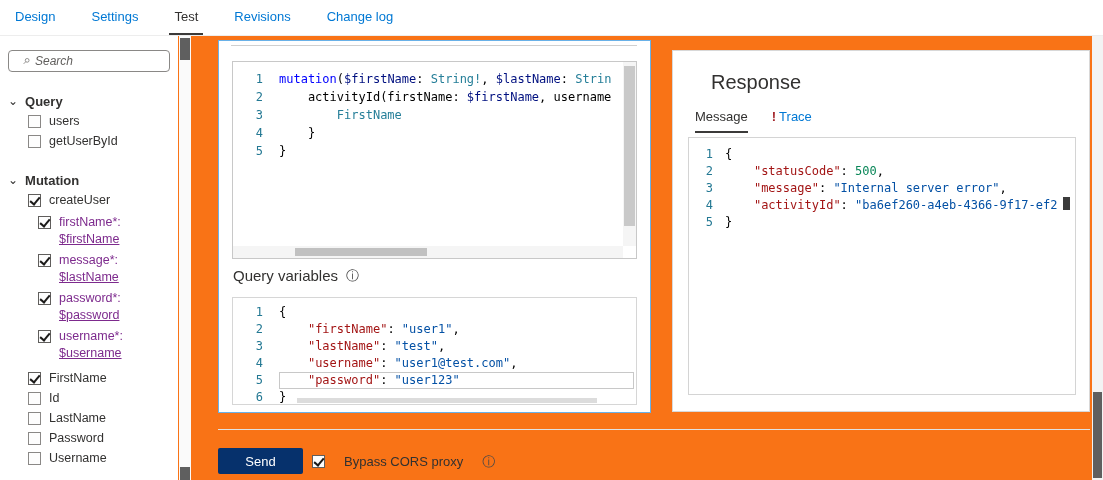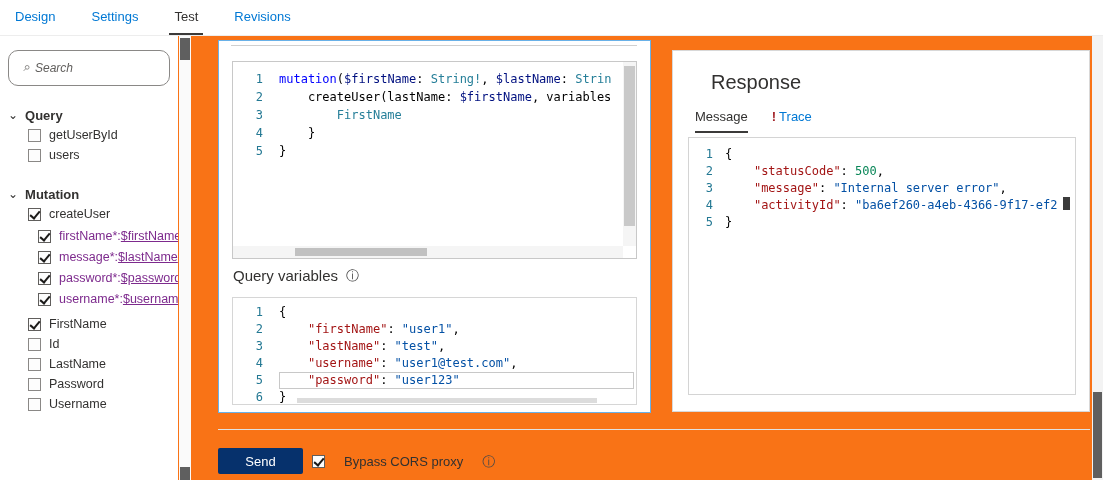--- a/index.html
+++ b/index.html
@@ -10,32 +10,32 @@
   
   .tabbar { position:absolute; left:0; top:0; width:1103px; height:36px; background:#fff;
             border-bottom:1px solid #ededed; display:flex; align-items:stretch; padding-left:10px; }
   .tab { font-size:13px; color:var(--accent); display:flex; align-items:center; padding:0 5px;
          margin-right:26px; cursor:pointer; border-bottom:2px solid transparent; }
   .tab.active { color:#323130; border-bottom:2px solid var(--tab-underline); }
 
   
   .sidebar { position:absolute; left:0; top:36px; width:178px; height:444px; background:#fff;
              padding:14px 0 0 8px; overflow:hidden; }
-  .searchbox { width:162px; height:36px; border:1px solid #8a8886; border-radius:10px;
+  .searchbox { width:162px; height:22px; border:1px solid #8a8886; border-radius:4px;
                display:flex; align-items:center; padding:0 14px; gap:5px; background:#fff; }
   .searchbox input { border:none; outline:none; width:120px; font-size:12px; font-family:"Liberation Sans",sans-serif; }
   .searchbox input::placeholder { font-style:italic; color:#605e5c; }
   .sec-head { display:flex; align-items:center; gap:7px; margin-top:19px; height:20px; cursor:pointer; }
   .chev { font-size:12px; color:#323130; line-height:10px; }
   .sec-label { font-size:13px; font-weight:bold; color:#323130; }
   .op-row { display:flex; align-items:center; gap:8px; height:20px; margin-left:20px; cursor:pointer; }
   .op-row span { font-size:12.5px; color:#323130; }
   .param-row { display:flex; align-items:flex-start; gap:8px; margin-left:30px; margin-top:4px; cursor:pointer; }
   .param-row .cb { margin-top:2px; }
-  .param-text { display:flex; flex-direction:row; line-height:17px; }
+  .param-text { display:flex; flex-direction:column; line-height:17px; }
   .param-name { font-size:12.5px; color:var(--param-purple); }
   .param-var { font-size:12.5px; color:var(--param-purple); text-decoration:underline; }
 
   .cb { appearance:none; -webkit-appearance:none; width:13px; height:13px; border:1px solid #8a8886;
         background:#fdfdfd; position:relative; flex:0 0 13px; cursor:pointer; }
   .cb:checked { border-color:#605e5c; }
   .cb:checked::after { content:""; position:absolute; left:3px; top:0px; width:4px; height:8px;
         border:solid #1b1a19; border-width:0 2px 2px 0; transform:rotate(40deg); }
 
   .sidebar-scrollbar { position:absolute; left:179px; top:36px; width:12px; height:444px; background:#fafafa; }
@@ -99,42 +99,43 @@
 </head>
 <body>
 
 <div id="app">
 
   <div class="tabbar">
     <div class="tab">Design</div>
     <div class="tab">Settings</div>
     <div class="tab active">Test</div>
     <div class="tab">Revisions</div>
+    <div class="tab">Change log</div>
   </div>
 
   <div class="sidebar">
     <div class="searchbox">
       <svg width="12" height="12" viewBox="0 0 16 16">
         <circle cx="9.5" cy="6.5" r="4.3" fill="none" stroke="#605e5c" stroke-width="1.5"></circle>
         <line x1="6.2" y1="9.8" x2="1.5" y2="14.5" stroke="#605e5c" stroke-width="1.5"></line>
       </svg>
       <input type="text" placeholder="Search" style="">
     </div>
 
     <div class="sec-head">
       <span class="chev">⌄</span>
       <span class="sec-label">Query</span>
     </div>
     <label class="op-row">
       <input type="checkbox" class="cb" style="">
+      <span>users</span>
+    </label>
+    <label class="op-row">
+      <input type="checkbox" class="cb" style="">
       <span>getUserById</span>
-    </label>
-    <label class="op-row">
-      <input type="checkbox" class="cb" style="">
-      <span>users</span>
     </label>
 
     <div class="sec-head">
       <span class="chev">⌄</span>
       <span class="sec-label">Mutation</span>
     </div>
     <label class="op-row">
       <input type="checkbox" class="cb" checked="" style="">
       <span>createUser</span>
     </label>
@@ -204,21 +205,21 @@
       </div>
       <div class="q-hscroll">
         <div class="thumb"></div>
       </div>
     <div class="ed-line">
           <span class="ln">1</span>
           <span class="code"><span class="tok-k">mutation</span><span class="tok-p">(</span><span class="tok-v">$firstName</span><span class="tok-p">: </span><span class="tok-t">String!</span><span class="tok-p">, </span><span class="tok-v">$lastName</span><span class="tok-p">: </span><span class="tok-t">Strin</span></span>
         </div>
         <div class="ed-line">
           <span class="ln">2</span>
-          <span class="code"><span class="tok-p">    createUser(lastName: </span><span class="tok-v">$firstName</span><span class="tok-p">, variables</span></span>
+          <span class="code"><span class="tok-p">    activityId(firstName: </span><span class="tok-v">$firstName</span><span class="tok-p">, username</span></span>
         </div>
         <div class="ed-line">
           <span class="ln">3</span>
           <span class="code"><span class="tok-p">        </span><span class="tok-t">FirstName</span></span>
         </div>
         <div class="ed-line">
           <span class="ln">4</span>
           <span class="code"><span class="tok-p">    }</span></span>
         </div>
         <div class="ed-line">

